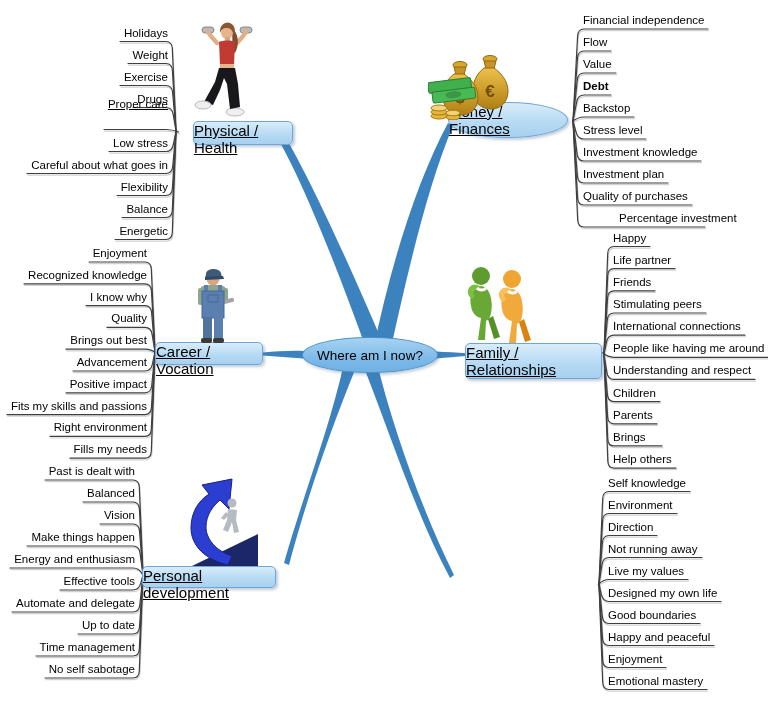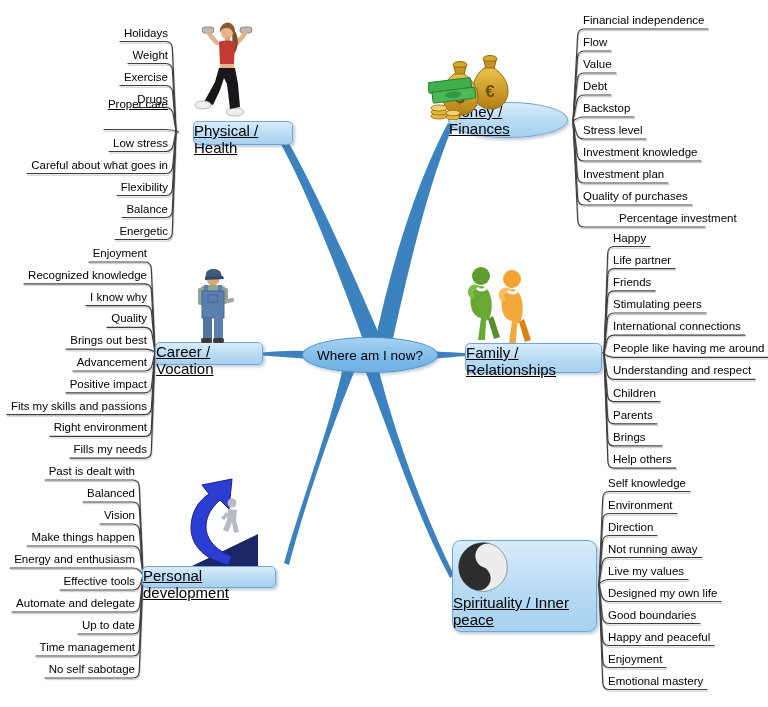--- a/index.html
+++ b/index.html
@@ -175,36 +175,25 @@
 
   <div class="node" id="node-physical" style="left:177px;top:121px;width:100px;height:24px;margin-left:16px;">
     <span>Physical / Health</span>
   </div>
   <div class="node ellipse" id="node-money" style="left:448px;top:102px;width:120px;height:36px;">
     <span>Money / Finances</span>
   </div>
   <div class="node" id="node-career" style="left:155px;top:342px;width:108px;height:23px;">
     <span>Career / Vocation</span>
   </div>
-  <div class="node" id="node-family" style="left:465px;top:343px;width:137px;height:30px;">
+  <div class="node" id="node-family" style="left:465px;top:343px;width:137px;height:36px;">
     <span>Family / Relationships</span>
   </div>
   <div class="node" id="node-personal" style="left:142px;top:566px;width:134px;height:22px;">
     <span>Personal development</span>
-  </div>
-  <div class="node" id="node-spirituality" style="left:452px;top:540px;width:145px;height:92px;">
-    <svg width="60" height="60" viewBox="0 0 64 64" style="margin-bottom:1px;">
-      <g transform="rotate(22 32 32)">
-        <circle cx="32" cy="32" r="30" fill="#ededed" stroke="#777" stroke-width="0.8"></circle>
-        <path d="M32 2 A30 30 0 0 0 32 62 A15 15 0 0 0 32 32 A15 15 0 0 1 32 2 Z" fill="#2d2d2d"></path>
-        <circle cx="32" cy="17" r="5.5" fill="#ededed"></circle>
-        <circle cx="32" cy="47" r="5.5" fill="#2d2d2d"></circle>
-      </g>
-    </svg>
-    <span>Spirituality / Inner peace</span>
   </div>
 
   <div id="center-node">
     <span>Where am I now?</span>
   </div>
 
   <svg class="illus" style="left:190px;top:20px;" width="74" height="100" viewBox="0 0 74 100">
     <ellipse cx="45" cy="92" rx="9" ry="4" fill="#efefef" stroke="#b9b9b9"></ellipse>
     <rect x="12" y="7" width="12" height="6" rx="3" fill="#b9b9b9" stroke="#8a8a8a"></rect>
     <rect x="50" y="7" width="12" height="6" rx="3" fill="#b9b9b9" stroke="#8a8a8a"></rect>
@@ -293,21 +282,21 @@
     <div class="leaf" style="top: 91.5px; right: 600px;">Drugs</div>
     <div class="leaf" style="top: 97px; right: 600px; text-decoration: underline;">Proper care</div>
     <div class="leaf" style="top: 135.5px; right: 600px;">Low stress</div>
     <div class="leaf" style="top: 157.5px; right: 600px;">Careful about what goes in</div>
     <div class="leaf" style="top: 179.5px; right: 600px;">Flexibility</div>
     <div class="leaf" style="top: 201.5px; right: 600px;">Balance</div>
     <div class="leaf" style="top: 223.5px; right: 600px;">Energetic</div>
     <div class="leaf" style="top: 13px; left: 583px;">Financial independence</div>
     <div class="leaf" style="top: 35px; left: 583px;">Flow</div>
     <div class="leaf" style="top: 57px; left: 583px;">Value</div>
-    <div class="leaf" style="top: 79px; left: 583px;">Debt</div>
+    <div class="leaf" style="top: 79px; left: 583px; font-weight: bold;">Debt</div>
     <div class="leaf" style="top: 101px; left: 583px;">Backstop</div>
     <div class="leaf" style="top: 123px; left: 583px;">Stress level</div>
     <div class="leaf" style="top: 145px; left: 583px;">Investment knowledge</div>
     <div class="leaf" style="top: 167px; left: 583px;">Investment plan</div>
     <div class="leaf" style="top: 189px; left: 583px;">Quality of purchases</div>
     <div class="leaf" style="top: 211px; left: 583px; padding-left: 36px;">Percentage investment</div>
     <div class="leaf" style="top: 246px; right: 621px;">Enjoyment</div>
     <div class="leaf" style="top: 267.8px; right: 621px;">Recognized knowledge</div>
     <div class="leaf" style="top: 289.6px; right: 621px;">I know why</div>
     <div class="leaf" style="top: 311.4px; right: 621px;">Quality</div>

